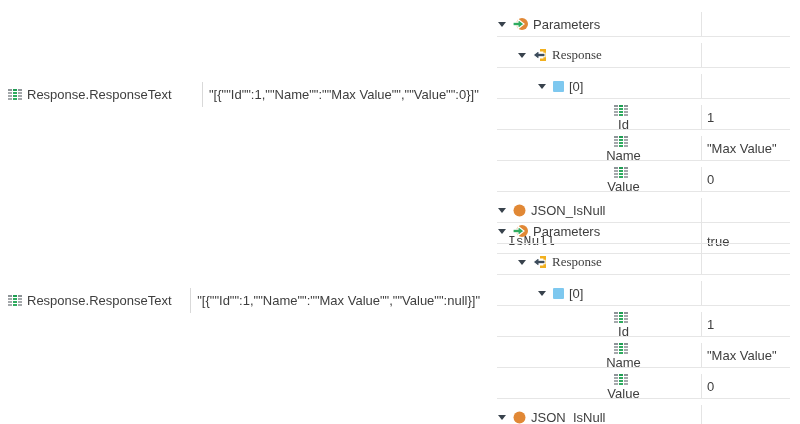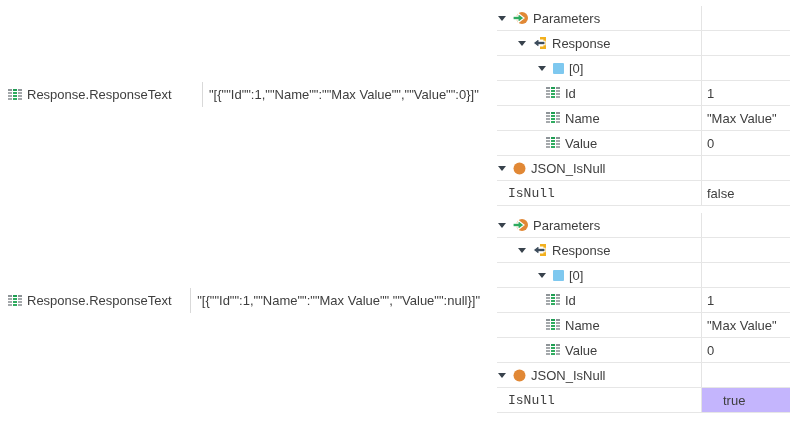--- a/index.html
+++ b/index.html
@@ -13,30 +13,30 @@
   .left-row.r2 { top:288px; }
   .left-name { width:202px; height:100%; display:flex; align-items:center; padding-left:8px; }
   .left-name .lbl { white-space:nowrap; }
   .left-val { height:100%; display:flex; align-items:center; border-left:1px solid #d9d9d9;
               padding-left:6px; white-space:nowrap; }
 
   
   .tree { position:absolute; left:497px; width:293px; }
   .tree.t1 { top:6px; }
   .tree.t2 { top:213px; }
-  .trow { display:flex; height:25px; border-bottom:1px solid #e6e6e6; }
+  .trow { display:flex; height:25px; border-bottom:1px solid #e6e6e6;margin-top:6px; }
   .cell { height:100%; display:flex; align-items:center; }
   .cell.name { width:204px; }
   .cell.val  { flex:1; border-left:1px solid #e4e4e4; padding-left:5px; white-space:nowrap; }
   .cell.val.hl { background:#c4b5fd;padding-left:21px; }
 
   .ind1 { padding-left:1px; }
-  .ind2 { padding-left:21px; }
+  .ind2 { padding-left:21px;font-family:Liberation Serif, serif; }
   .ind3 { padding-left:41px; }
-  .ind4 { padding-left:49px; }
+  .ind4 { padding-left:49px;flex-direction:column; }
   .ind2b{ padding-left:11px;font-family:Liberation Mono, monospace; }
 
   .expander { width:0; height:0; border-left:4px solid transparent; border-right:4px solid transparent;
               border-top:5px solid #38424c; margin-right:7px; flex:none; cursor:pointer; }
   .icon { flex:none; margin-right:5px; display:flex; align-items:center; }
   .lbl { white-space:nowrap; }
 </style>
 </head>
 <body>
 
@@ -176,21 +176,21 @@
           </svg>
         </span>
       <span class="lbl">JSON_IsNull</span>
     </div>
     <div class="cell val"></div>
   </div>
   <div class="trow">
     <div class="cell name ind2b">
       <span class="lbl">IsNull</span>
     </div>
-    <div class="cell val">false</div>
+    <div class="cell val">true</div>
   </div>
 </div>
 
 <div class="tree t2">
   <div class="trow">
     <div class="cell name ind1">
       <span class="expander"></span>
       <span class="icon">
           <svg width="15" height="14" viewBox="0 0 15 14">
             <use href="#param-glyph"></use>

